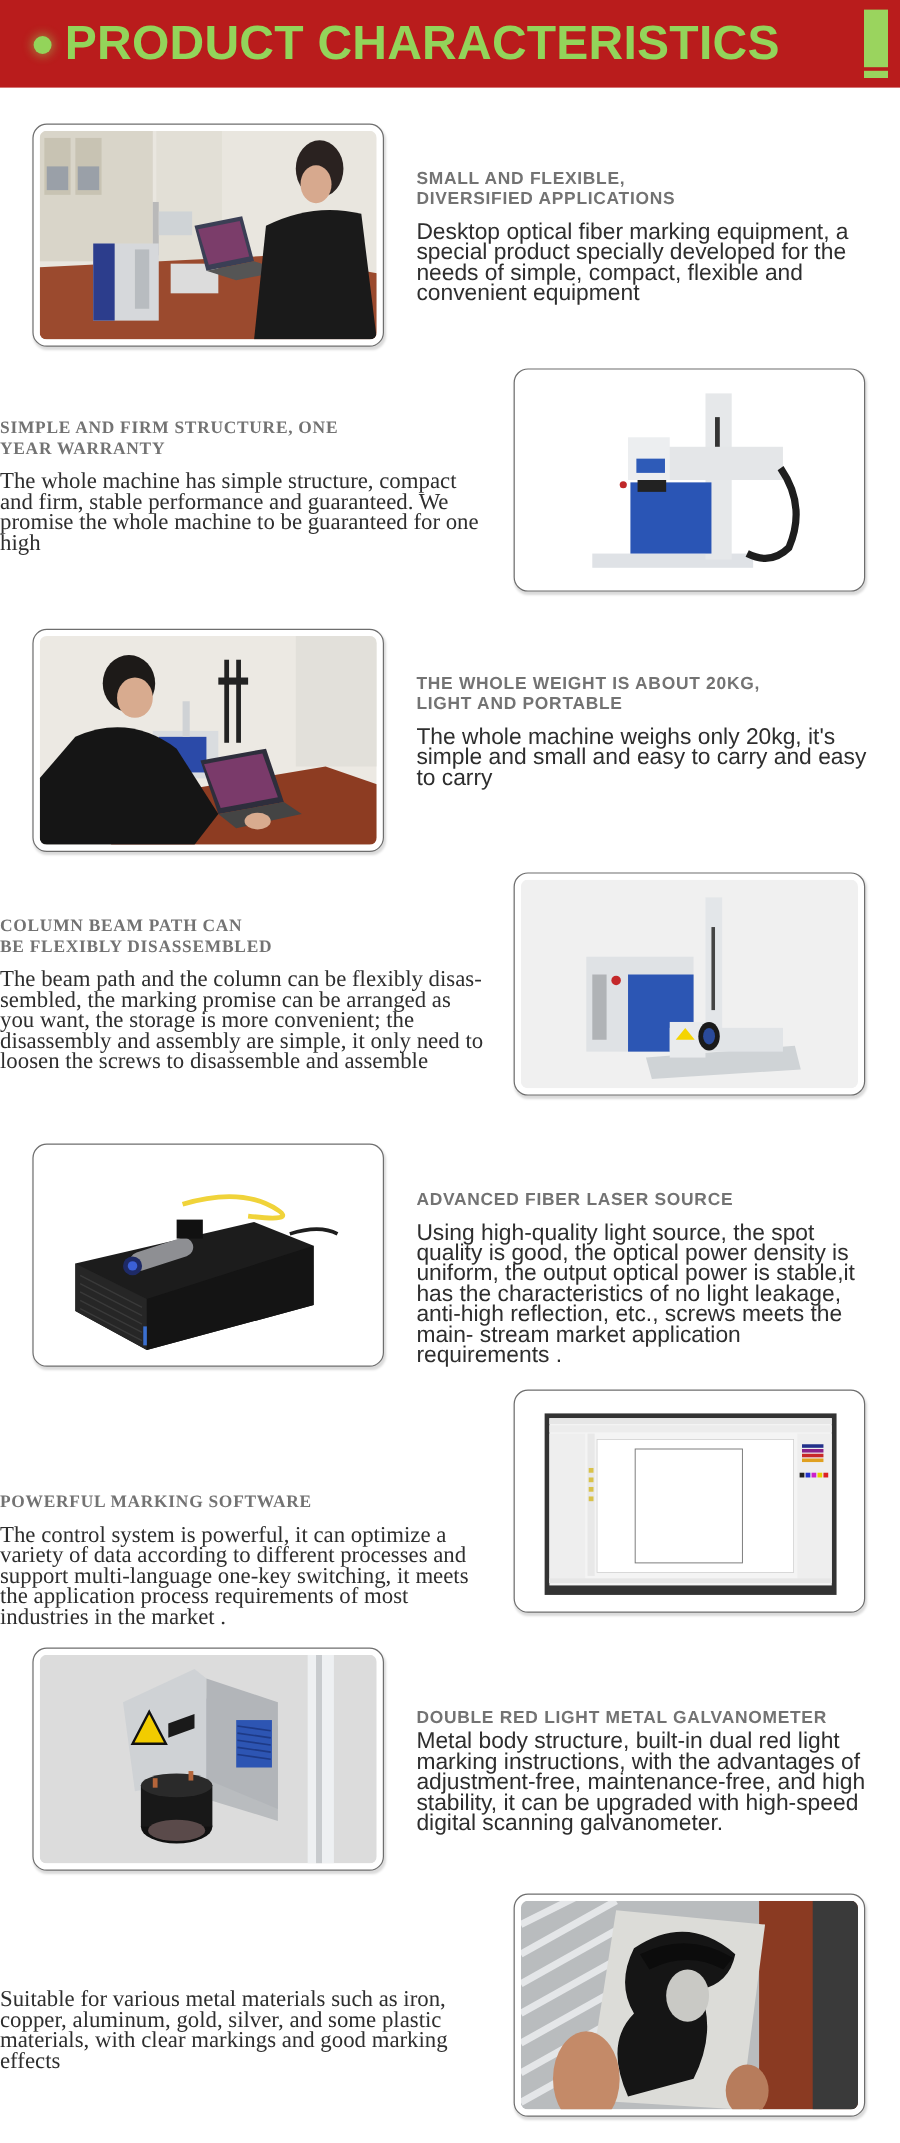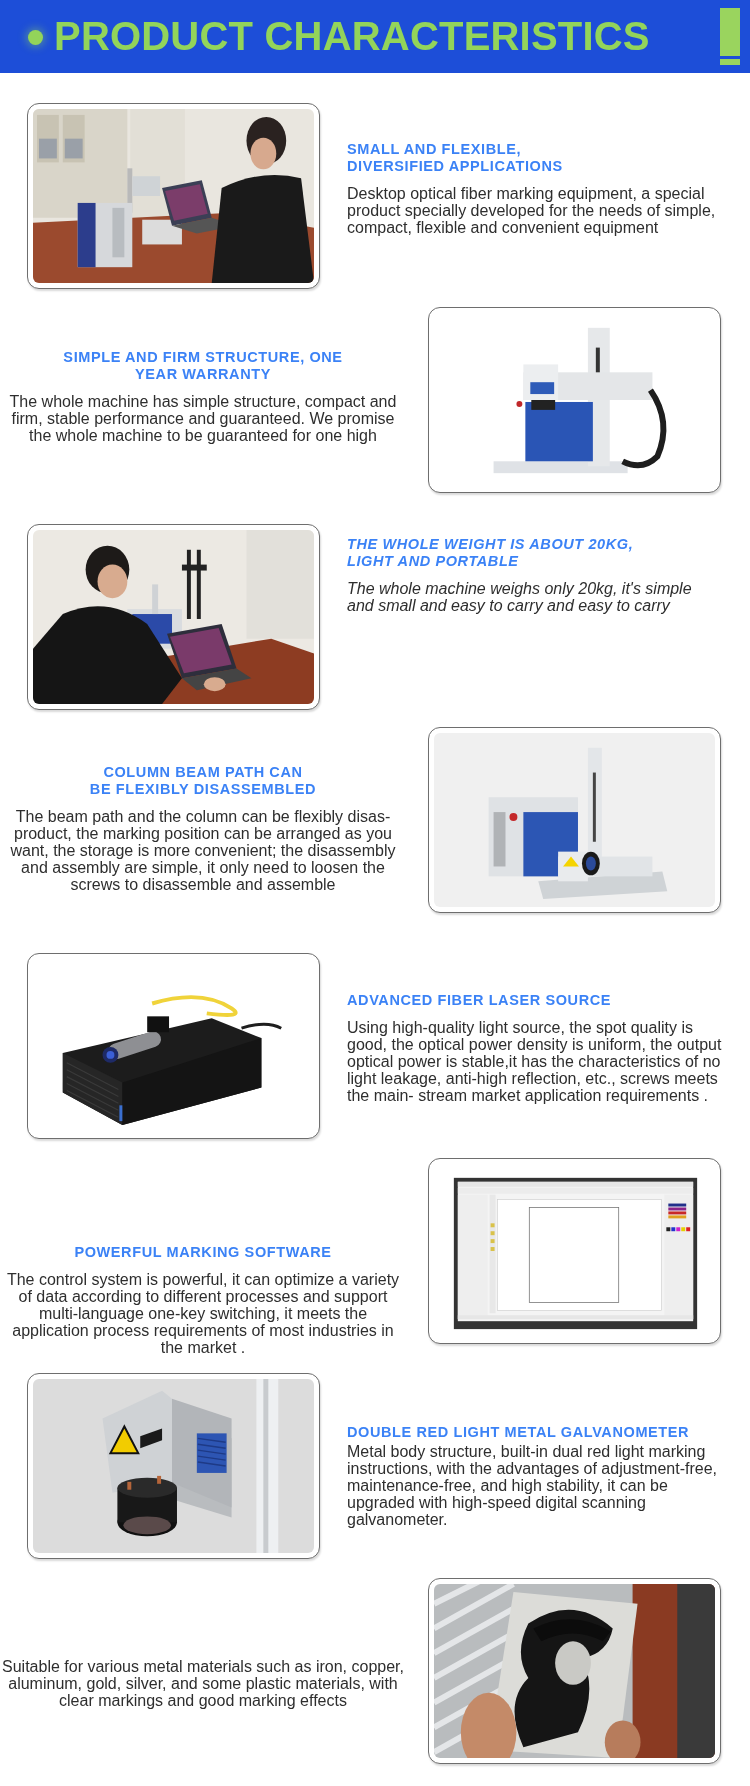--- a/index.html
+++ b/index.html
@@ -1,21 +1,21 @@
 <!DOCTYPE html>
 <html><head>
 <meta charset="utf-8">
 <style>
   * { box-sizing: border-box; margin: 0; padding: 0; }
   html, body { width: 750px; height: 1786px; background: #ffffff; overflow: hidden; }
   body { position: relative; font-family: "Liberation Sans", sans-serif; color: #2b2b2b; }
 
   .header {
     position: absolute; left: 0; top: 0; width: 750px; height: 73px;
-    background: #1d4ed8;
+    background: #b91c1c;
   }
   .header .dot {
     position: absolute; left: 28px; top: 30px; width: 15px; height: 15px;
     border-radius: 50%; background: #93d45a;
     box-shadow: 0 0 8px 2px rgba(147,212,90,0.45);
   }
   .header .title {
     position: absolute; left: 54px; top: 12px;
     font-family: "Liberation Sans", sans-serif; font-weight: bold;
     font-size: 40px; letter-spacing: 0.2px; color: #93d45a; line-height: 48px;
@@ -34,27 +34,27 @@
     overflow: hidden; box-shadow: 1px 2px 2px rgba(0,0,0,0.15);
   }
   .frame .photo {
     position: absolute; left: 5px; top: 5px; right: 5px; bottom: 5px;
     border-radius: 6px; overflow: hidden;
   }
   .frame svg { width: 100%; height: 100%; display: block; }
 
   .text-block { position: absolute; width: 375px; }
   .text-block.right { left: 347px; text-align: left; }
-  .text-block.left { left: 0; width: 406px; text-align: center; }
+  .text-block.left { left: 0; width: 406px; text-align: left; font-family: Liberation Serif, serif; }
   .feat-title {
-    font-weight: bold; font-size: 14.5px; line-height: 17px; color: #3b82f6;
+    font-weight: bold; font-size: 14.5px; line-height: 17px; color: #737373;
     letter-spacing: 0.6px; text-transform: uppercase;
   }
   .feat-body {
-    margin-top: 10px; font-size: 16px; line-height: 17px; color: #2e2e2e;
+    margin-top: 10px; font-size: 19px; line-height: 17px; color: #2e2e2e;
   }
   .feat-body.tight { margin-top: 2px; }
 </style>
 </head>
 <body>
 
 <div class="header">
   <span class="dot"></span>
   <span class="title">PRODUCT CHARACTERISTICS</span>
   <span class="bar"></span>
@@ -135,34 +135,34 @@
       <polygon points="135,105 190,95 205,140 150,150" fill="#2e2e3c"></polygon>
       <polygon points="138,108 187,99 200,136 152,145" fill="#7a3a6a"></polygon>
       <polygon points="150,150 205,140 220,150 165,162" fill="#444"></polygon>
       <ellipse cx="75" cy="40" rx="22" ry="24" fill="#1d1a18"></ellipse>
       <ellipse cx="80" cy="52" rx="15" ry="17" fill="#d8ab8f"></ellipse>
       <path d="M30,85 Q75,65 115,95 L150,150 L130,176 L0,176 L0,120 Z" fill="#151515"></path>
       <ellipse cx="183" cy="156" rx="11" ry="7" fill="#d8ab8f"></ellipse>
     </svg>
   </div>
 </div>
-<div class="text-block right" style="top:536px;font-style:italic;">
+<div class="text-block right" style="top:562px;">
   <div class="feat-title">
     <div>THE WHOLE WEIGHT IS ABOUT 20KG,</div>
     <div>LIGHT AND PORTABLE</div>
   </div>
   <div class="feat-body">The whole machine weighs only 20kg, it's simple and small and easy to carry and easy to carry</div>
 </div>
 
 <div class="text-block left" style="top:764px;">
   <div class="feat-title">
     <div>COLUMN BEAM PATH CAN</div>
     <div>BE FLEXIBLY DISASSEMBLED</div>
   </div>
-  <div class="feat-body">The beam path and the column can be flexibly disas- product, the marking position can be arranged as you want, the storage is more convenient; the disassembly and assembly are simple, it only need to loosen the screws to disassemble and assemble</div>
+  <div class="feat-body">The beam path and the column can be flexibly disas- sembled, the marking promise can be arranged as you want, the storage is more convenient; the disassembly and assembly are simple, it only need to loosen the screws to disassemble and assemble</div>
 </div>
 <div class="frame" style="left:428px; top:727px;">
   <div class="photo">
     <svg viewBox="0 0 283 176" preserveAspectRatio="none">
       <rect width="283" height="176" fill="#f0f0f0"></rect>
       <rect x="155" y="15" width="14" height="125" fill="#e3e6e9"></rect>
       <rect x="160" y="40" width="3" height="70" fill="#444"></rect>
       <rect x="55" y="65" width="90" height="80" fill="#dfe2e5"></rect>
       <rect x="90" y="80" width="55" height="65" fill="#2c56b4"></rect>
       <rect x="60" y="80" width="12" height="55" fill="#b0b3b6"></rect>

